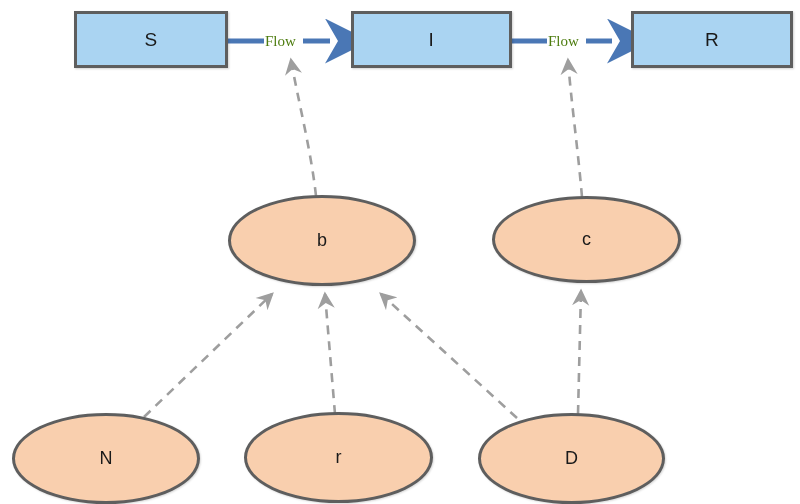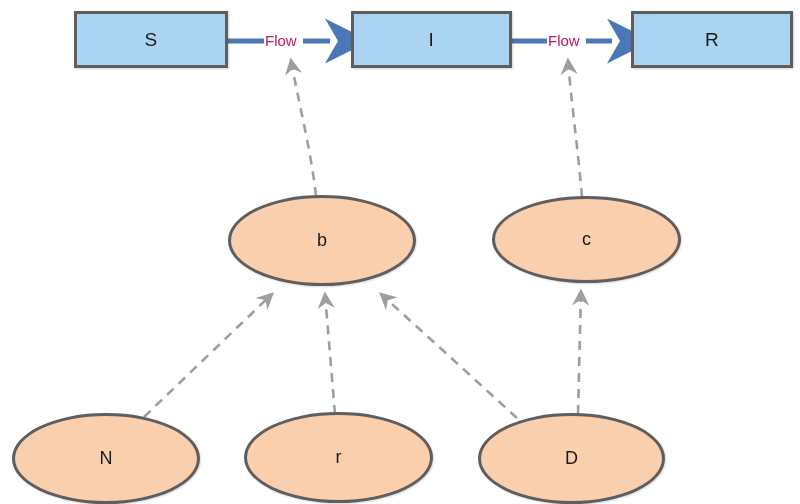--- a/index.html
+++ b/index.html
@@ -55,23 +55,23 @@
     justify-content: center;
     color: #1a1a1a;
     font-size: 18px;
     font-family: "Liberation Sans", sans-serif;
     box-shadow: 1px 1px 2px rgba(0,0,0,0.15);
   }
 
   
   .flow-label {
     position: absolute;
-    color: #be185d;
+    color: #4d7c0f;
     font-size: 15px;
-    font-family: Liberation Sans, sans-serif;
+    font-family: Liberation Serif, serif;
     background: #ffffff;
     padding: 0 1px;
     line-height: 16px;
     white-space: nowrap;
   }
 </style>
 </head>
 <body>
 
 <div id="canvas">

